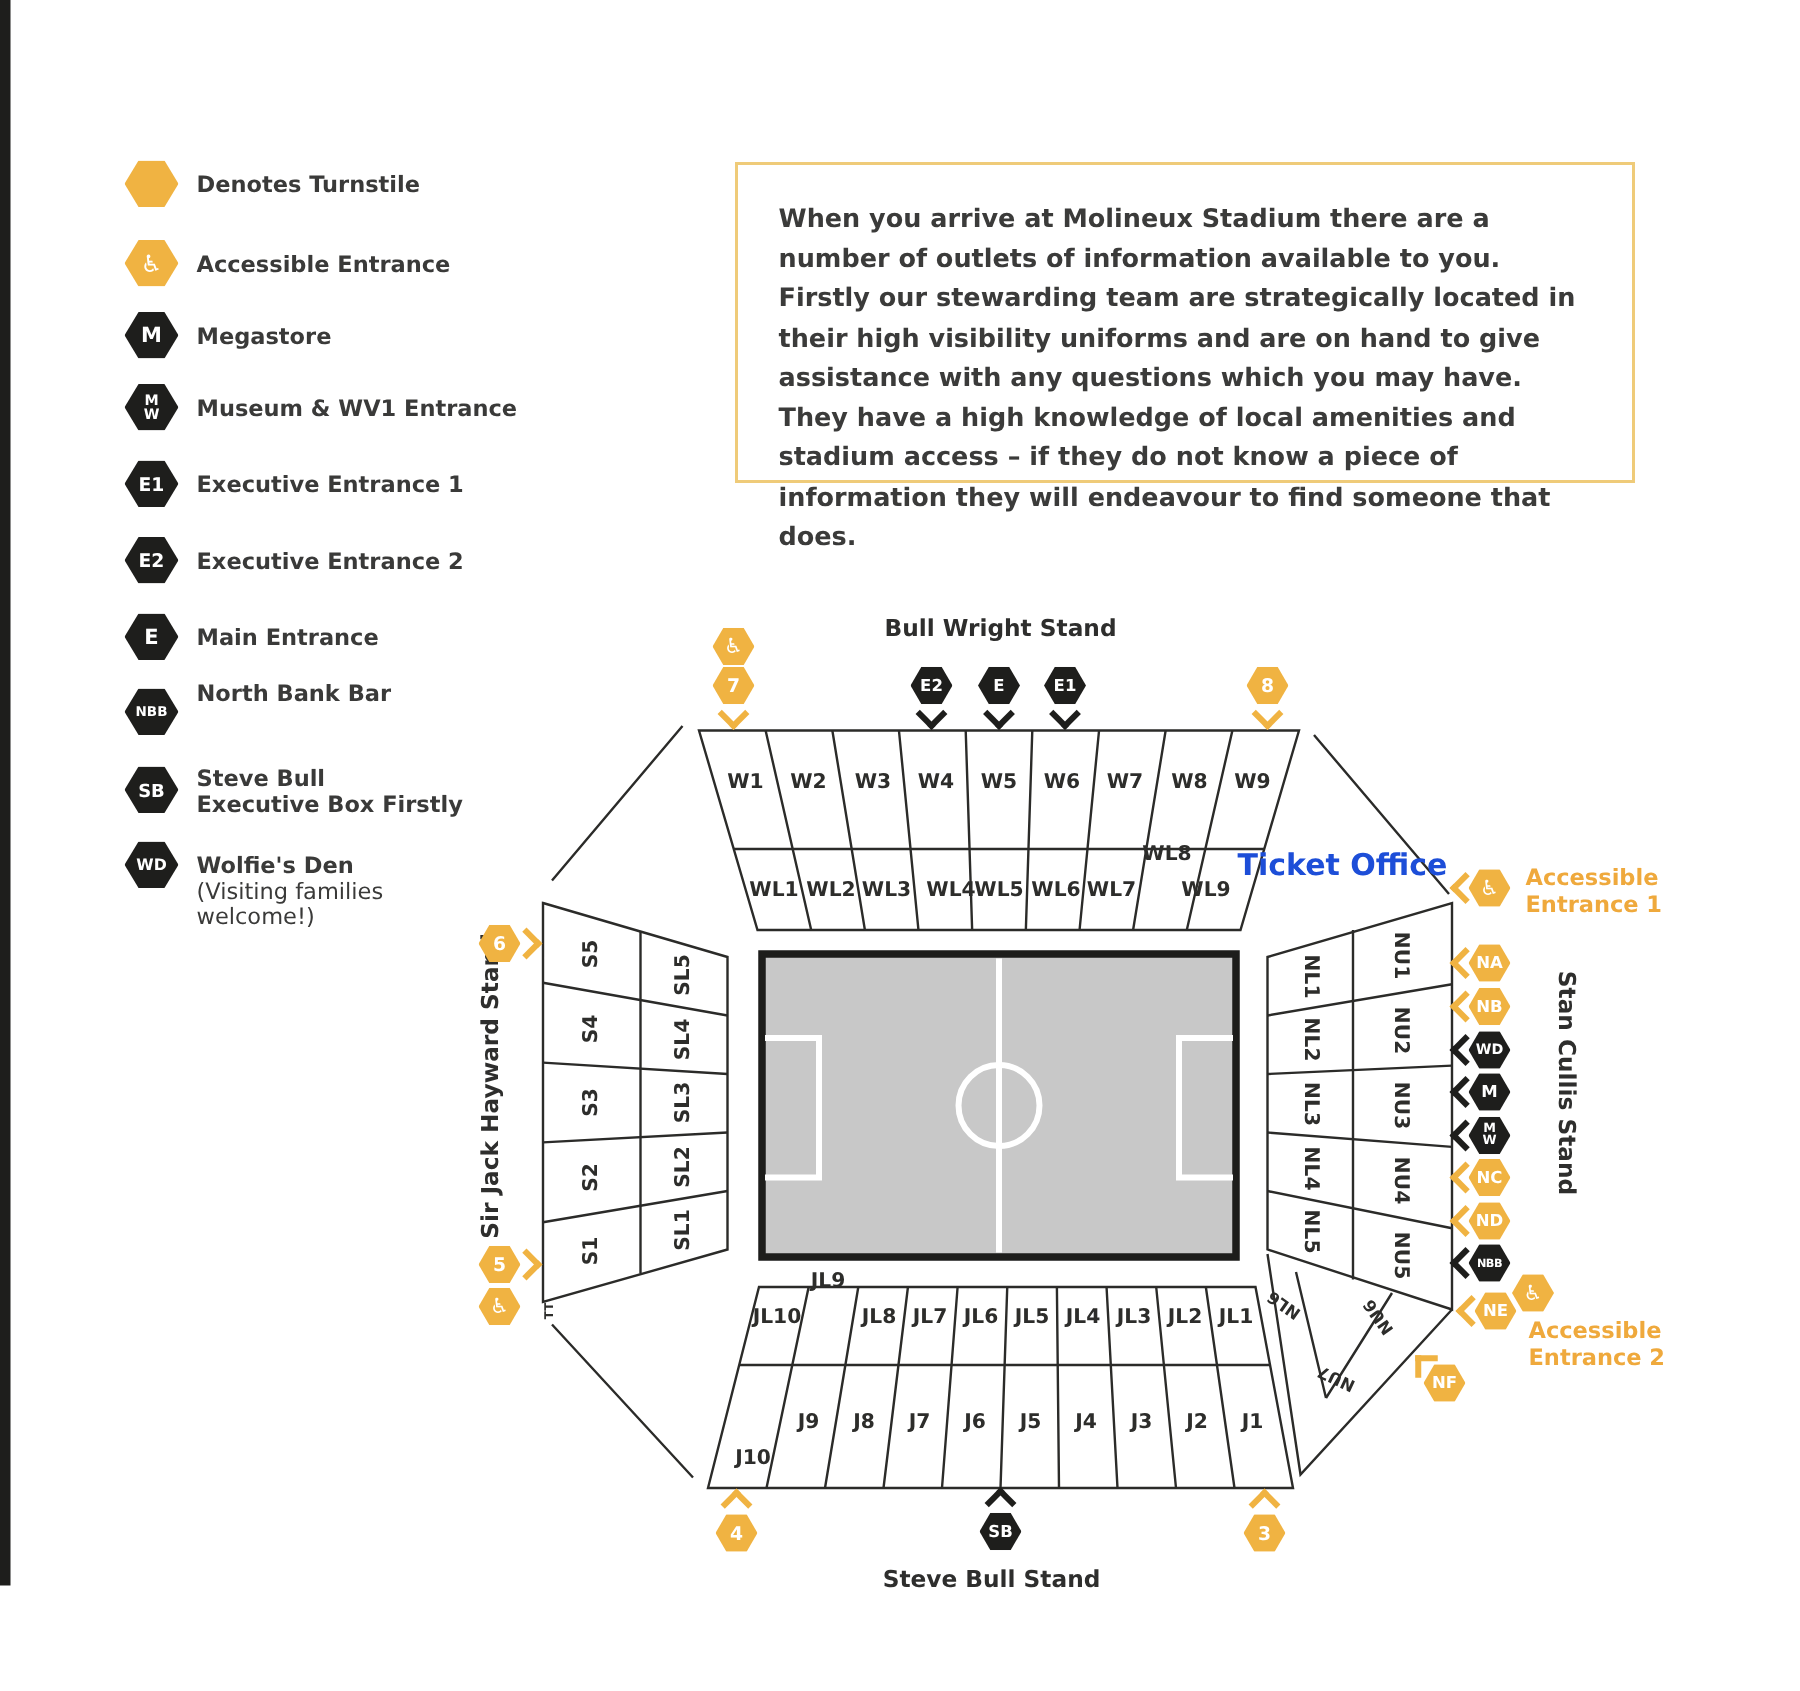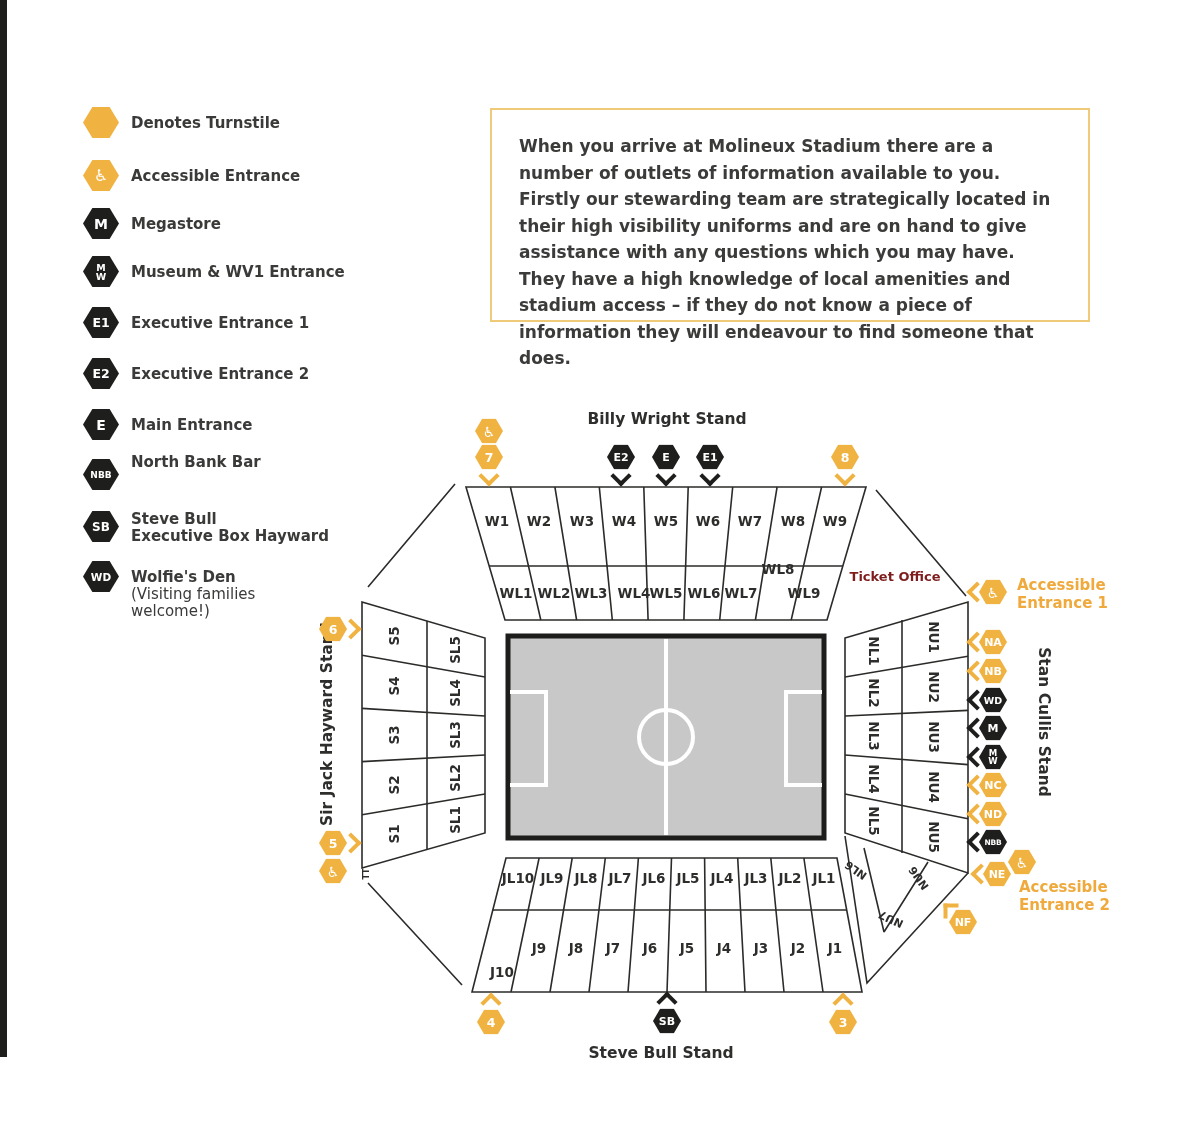--- a/index.html
+++ b/index.html
@@ -37,21 +37,21 @@
   .chev{position:absolute;width:11px;height:11px;border-style:solid;border-width:0 4.5px 4.5px 0;background:transparent;}
   .chev.gold{background:transparent;border-color:#F0B342;}
   .chev.black{background:transparent;border-color:#1E1E1C;}
   .accg{font-size:14px;line-height:14px;}
 
   
   .sec{position:absolute;font-weight:bold;font-size:13.5px;color:#2D2D2B;white-space:nowrap;}
   .sec-sm{position:absolute;font-weight:bold;font-size:11px;color:#2D2D2B;white-space:nowrap;}
   .tt{position:absolute;font-weight:bold;font-size:8px;color:#2D2D2B;white-space:nowrap;}
   .stand-label{position:absolute;font-weight:bold;font-size:15.5px;color:#2E2E2D;white-space:nowrap;}
-  .ticket-label{position:absolute;font-weight:bold;font-size:13px;color:#7f1d1d;white-space:nowrap;}
+  .ticket-label{position:absolute;font-weight:bold;font-size:20px;color:#1d4ed8;white-space:nowrap;}
   .gold-entrance{position:absolute;font-weight:bold;font-size:15px;line-height:17.5px;color:#EFA93C;white-space:nowrap;}
 </style>
 </head>
 <body>
 
 <div class="stage">
   <div class="blackbar"></div>
 
   <svg class="map" width="1200" height="1127" viewBox="0 0 1200 1127">
     <g fill="none" stroke="#2B2B29" stroke-width="1.6">
@@ -126,39 +126,39 @@
     <div class="lhex black" style="left:83px;top:459px;font-size:9px">
         <span>NBB</span>
       </div>
     <div class="llabel" style="top:454px">North Bank Bar</div>
 
     <div class="lhex black" style="left:83px;top:511px;font-size:12px">
         <span>SB</span>
       </div>
     <div class="llabel" style="top:511px">
       <div>Steve Bull</div>
-        <div>Executive Box Hayward</div>
+        <div>Executive Box Firstly</div>
     </div>
 
     <div class="lhex black" style="left:83px;top:561px;font-size:10.5px">
         <span>WD</span>
       </div>
     <div class="llabel" style="top:569px">
       <div>Wolfie's Den</div>
       <div class="lsub">(Visiting families</div>
       <div class="lsub">welcome!)</div>
     </div>
   </div>
 
   <div class="infobox">
     <span>When you arrive at Molineux Stadium there are a number of outlets of information available to you. Firstly our stewarding team are strategically located in their high visibility uniforms and are on hand to give assistance with any questions which you may have. They have a high knowledge of local amenities and stadium access – if they do not know a piece of information they will endeavour to find someone that does.</span>
   </div>
 
 
-  <div class="stand-label" style="left:667px;top:419px;transform:translate(-50%,-50%)">Billy Wright Stand</div>
+  <div class="stand-label" style="left:667px;top:419px;transform:translate(-50%,-50%)">Bull Wright Stand</div>
   <div class="stand-label" style="left:661px;top:1053px;transform:translate(-50%,-50%)">Steve Bull Stand</div>
   <div class="stand-label" style="left:327px;top:724px;transform:translate(-50%,-50%) rotate(-90deg)">Sir Jack Hayward Stand</div>
   <div class="stand-label" style="left:1044px;top:722px;transform:translate(-50%,-50%) rotate(90deg)">Stan Cullis Stand</div>
   <div class="ticket-label" style="left:895px;top:576px;transform:translate(-50%,-50%)">Ticket Office</div>
 
   <div class="gold-entrance" style="left:1017px;top:577px">
     <div>Accessible</div>
       <div>Entrance 1</div>
   </div>
   <div class="gold-entrance" style="left:1019px;top:879px">
@@ -177,21 +177,21 @@
     <div class="sec" style="left: 516px; top: 593px; transform: translate(-50%, -50%) rotate(0deg);">WL1</div>
     <div class="sec" style="left: 554px; top: 593px; transform: translate(-50%, -50%) rotate(0deg);">WL2</div>
     <div class="sec" style="left: 591px; top: 593px; transform: translate(-50%, -50%) rotate(0deg);">WL3</div>
     <div class="sec" style="left: 628px; top: 593px; transform: translate(-50%, -50%) rotate(0deg); padding-left: 12px;">WL4</div>
     <div class="sec" style="left: 666px; top: 593px; transform: translate(-50%, -50%) rotate(0deg);">WL5</div>
     <div class="sec" style="left: 704px; top: 593px; transform: translate(-50%, -50%) rotate(0deg);">WL6</div>
     <div class="sec" style="left: 741px; top: 593px; transform: translate(-50%, -50%) rotate(0deg);">WL7</div>
     <div class="sec" style="left: 778px; top: 569px; transform: translate(-50%, -50%) rotate(0deg);">WL8</div>
     <div class="sec" style="left: 804px; top: 593px; transform: translate(-50%, -50%) rotate(0deg);">WL9</div>
     <div class="sec" style="left: 518px; top: 878px; transform: translate(-50%, -50%) rotate(0deg);">JL10</div>
-    <div class="sec" style="left: 552px; top: 878px; transform: translate(-50%, -50%) rotate(0deg);">JL9</div>
+    <div class="sec" style="left: 552px; top: 854px; transform: translate(-50%, -50%) rotate(0deg);">JL9</div>
     <div class="sec" style="left: 586px; top: 878px; transform: translate(-50%, -50%) rotate(0deg);">JL8</div>
     <div class="sec" style="left: 620px; top: 878px; transform: translate(-50%, -50%) rotate(0deg);">JL7</div>
     <div class="sec" style="left: 654px; top: 878px; transform: translate(-50%, -50%) rotate(0deg);">JL6</div>
     <div class="sec" style="left: 688px; top: 878px; transform: translate(-50%, -50%) rotate(0deg);">JL5</div>
     <div class="sec" style="left: 722px; top: 878px; transform: translate(-50%, -50%) rotate(0deg);">JL4</div>
     <div class="sec" style="left: 756px; top: 878px; transform: translate(-50%, -50%) rotate(0deg);">JL3</div>
     <div class="sec" style="left: 790px; top: 878px; transform: translate(-50%, -50%) rotate(0deg);">JL2</div>
     <div class="sec" style="left: 824px; top: 878px; transform: translate(-50%, -50%) rotate(0deg);">JL1</div>
     <div class="sec" style="left: 502px; top: 948px; transform: translate(-50%, -50%) rotate(0deg); margin-top: 24px;">J10</div>
     <div class="sec" style="left: 539px; top: 948px; transform: translate(-50%, -50%) rotate(0deg);">J9</div>

